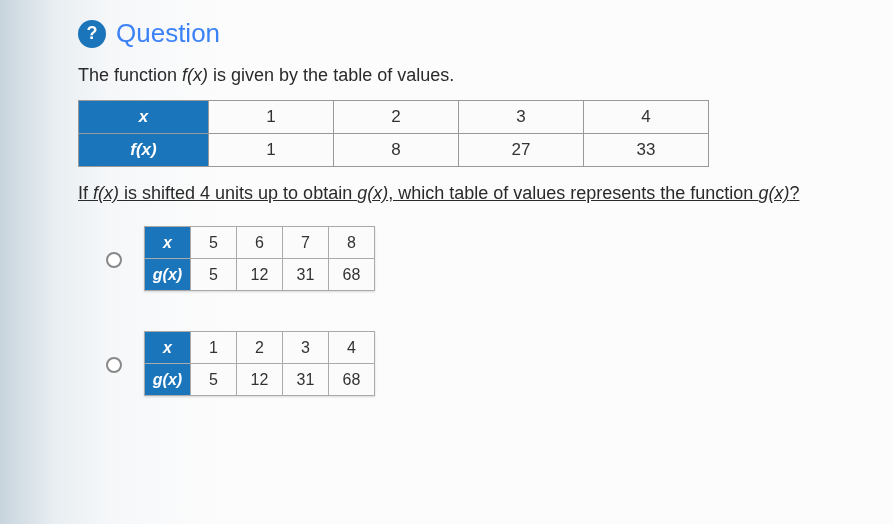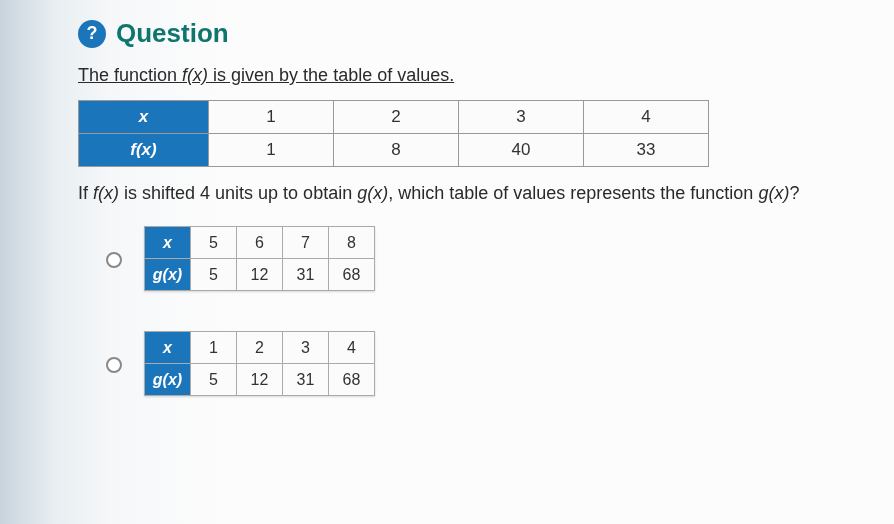--- a/index.html
+++ b/index.html
@@ -27,34 +27,33 @@
     background: #1b75bb;
     border-radius: 50%;
     color: #fff;
     font-weight: bold;
     font-size: 18px;
     display: flex;
     align-items: center;
     justify-content: center;
   }
   .qtitle {
-    color: #0f766e;
+    color: #3b82f6;
     font-size: 26px;
-    font-weight: 700;
+    font-weight: 400;
   }
   .instr {
     font-size: 18px;
     color: #2a2a2a;
     margin: 8px 0 10px 0;
   }
   .desc {
     font-size: 18px;
     color: #2a2a2a;
     margin: 0 0 14px 0;
-    text-decoration: underline;
   }
   .main-table {
     border-collapse: collapse;
     margin-bottom: 16px;
   }
   .main-table td, .main-table th {
     border: 1px solid #999;
     text-align: center;
     font-size: 17px;
     padding: 6px 0;
@@ -65,20 +64,21 @@
     color: #fff;
     font-style: italic;
     font-weight: bold;
     width: 130px;
   }
   .main-table .dcell { width: 125px; color:#333; }
   .question2 {
     font-size: 18px;
     color: #2a2a2a;
     margin: 10px 0 22px 0;
+    text-decoration: underline;
   }
   .option-row {
     display: flex;
     align-items: flex-start;
     gap: 22px;
     margin-bottom: 40px;
     margin-left: 28px;
   }
   .radio {
     margin-top: 26px;
@@ -130,21 +130,21 @@
       <td class="hcell">x</td>
       <td class="dcell">1</td>
       <td class="dcell">2</td>
       <td class="dcell">3</td>
       <td class="dcell">4</td>
     </tr>
     <tr>
       <td class="hcell">f(x)</td>
       <td class="dcell">1</td>
       <td class="dcell">8</td>
-      <td class="dcell">40</td>
+      <td class="dcell">27</td>
       <td class="dcell">33</td>
     </tr>
   </tbody>
     </table>
 
   <p class="question2">
     <span>If </span><i>f(x)</i><span> is shifted 4 units up to obtain </span><i>g(x)</i><span>, which table of values represents the function </span><i>g(x)</i><span>?</span>
   </p>
 
   <div class="option-row">

